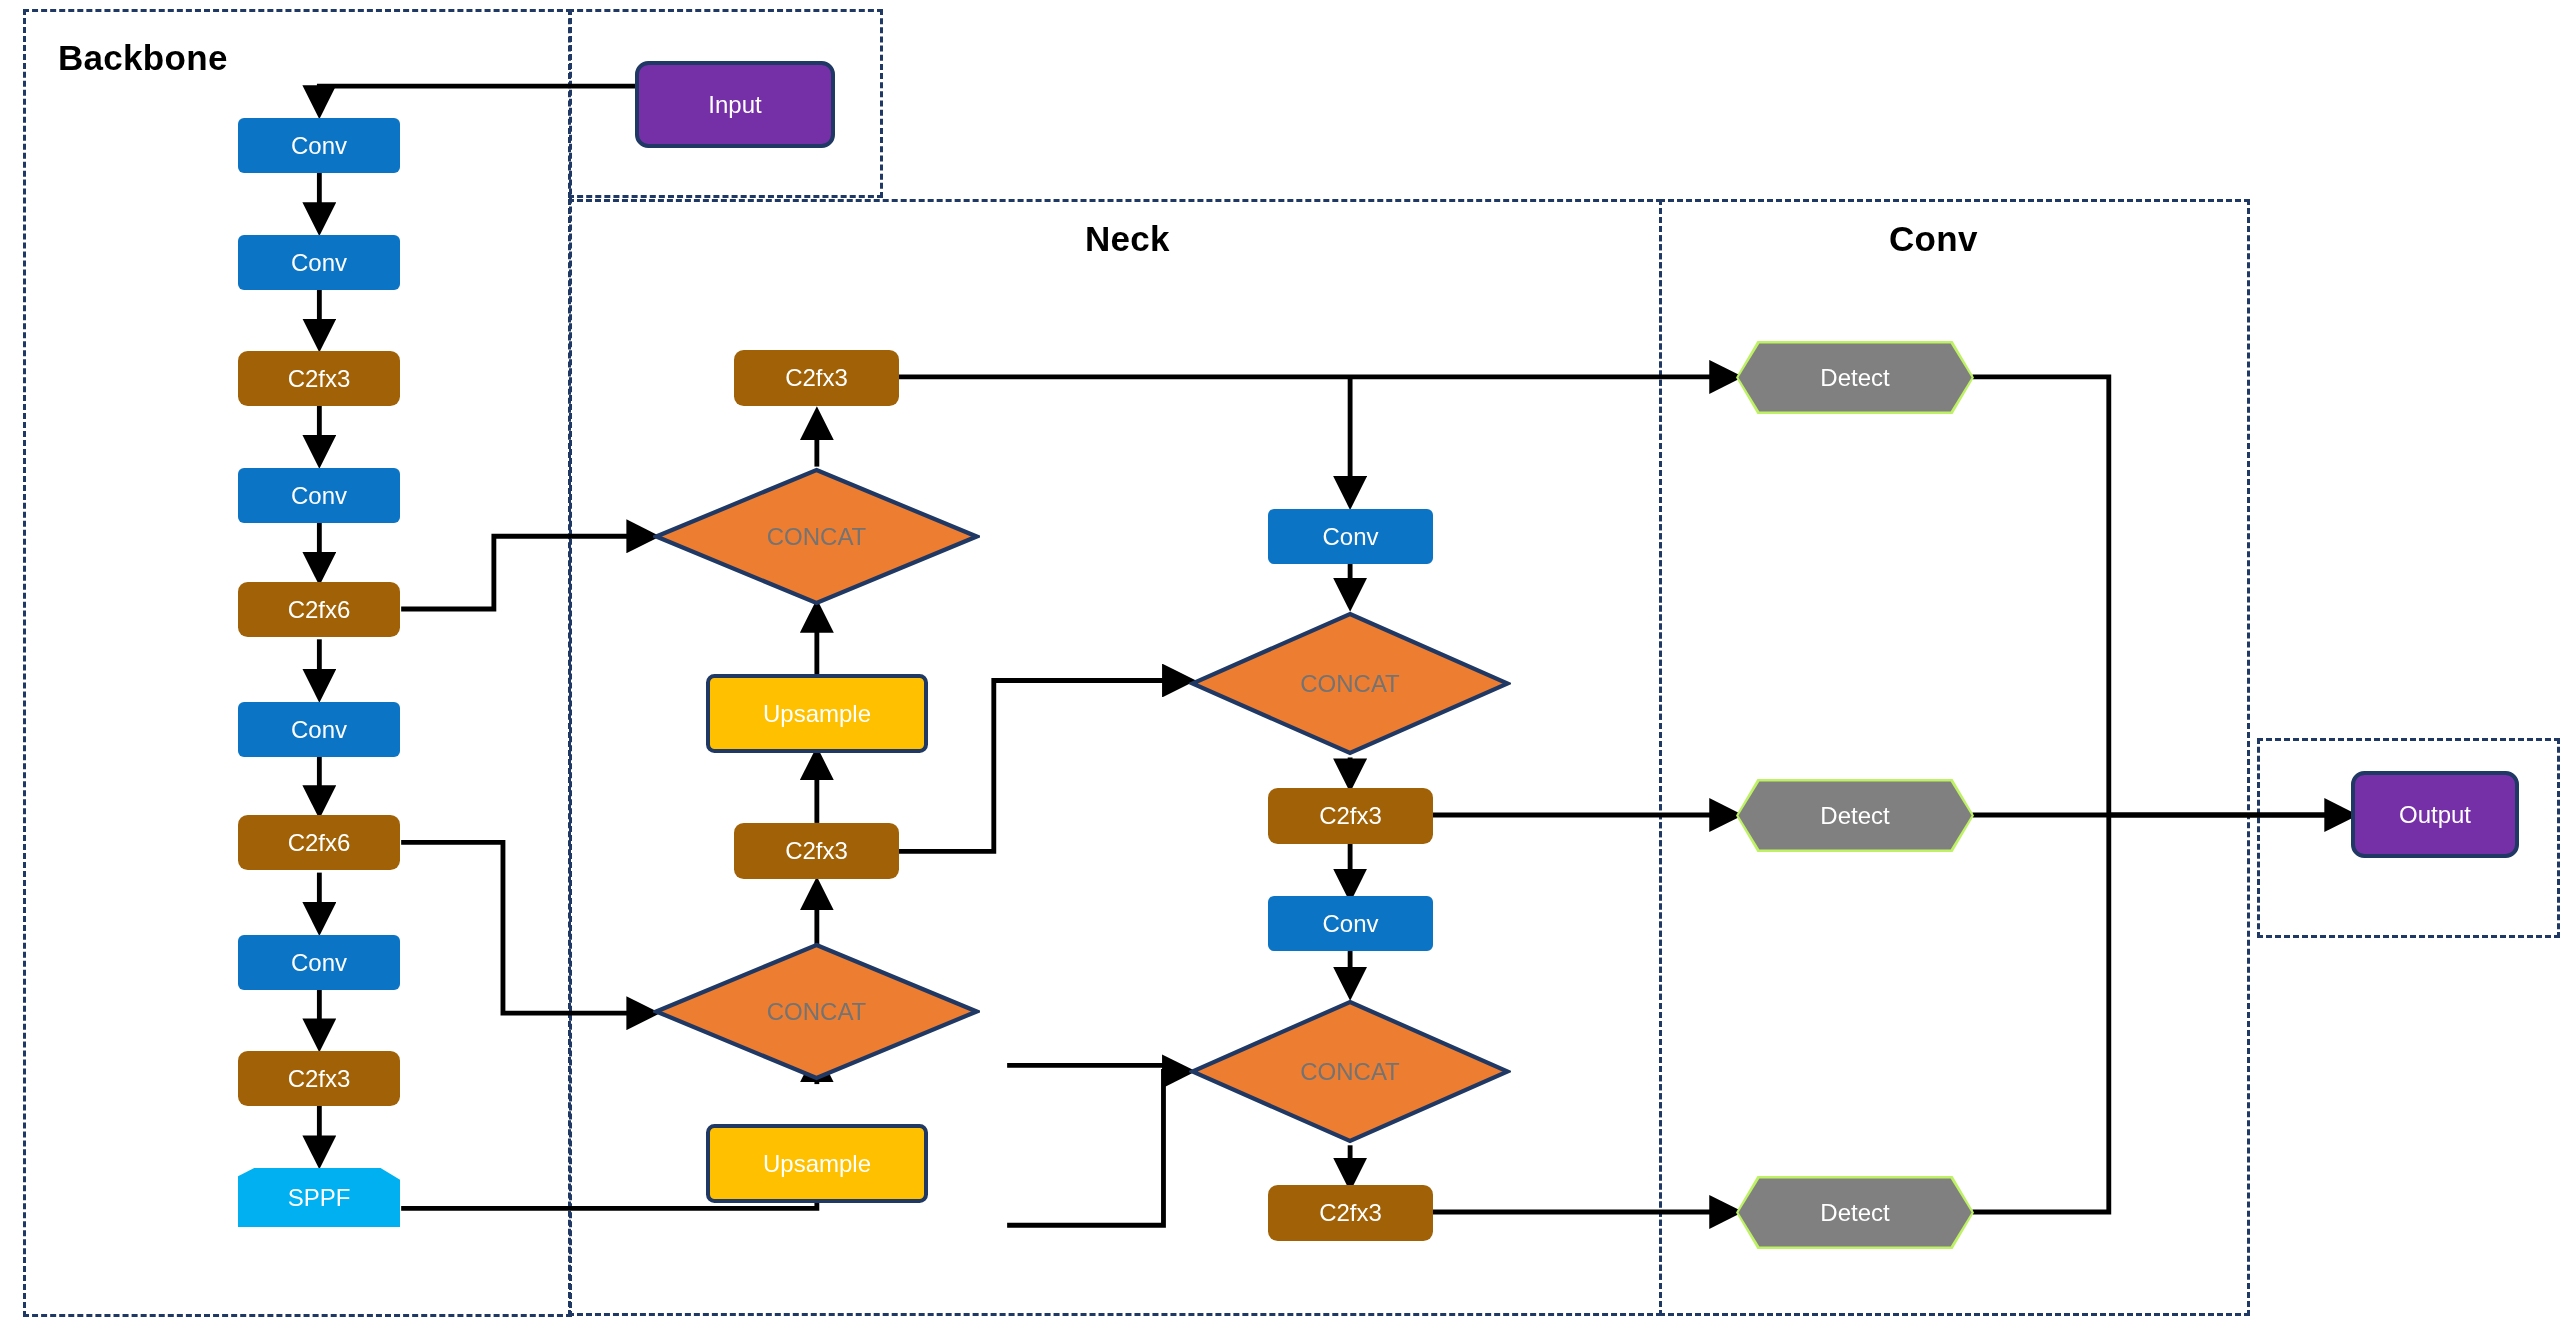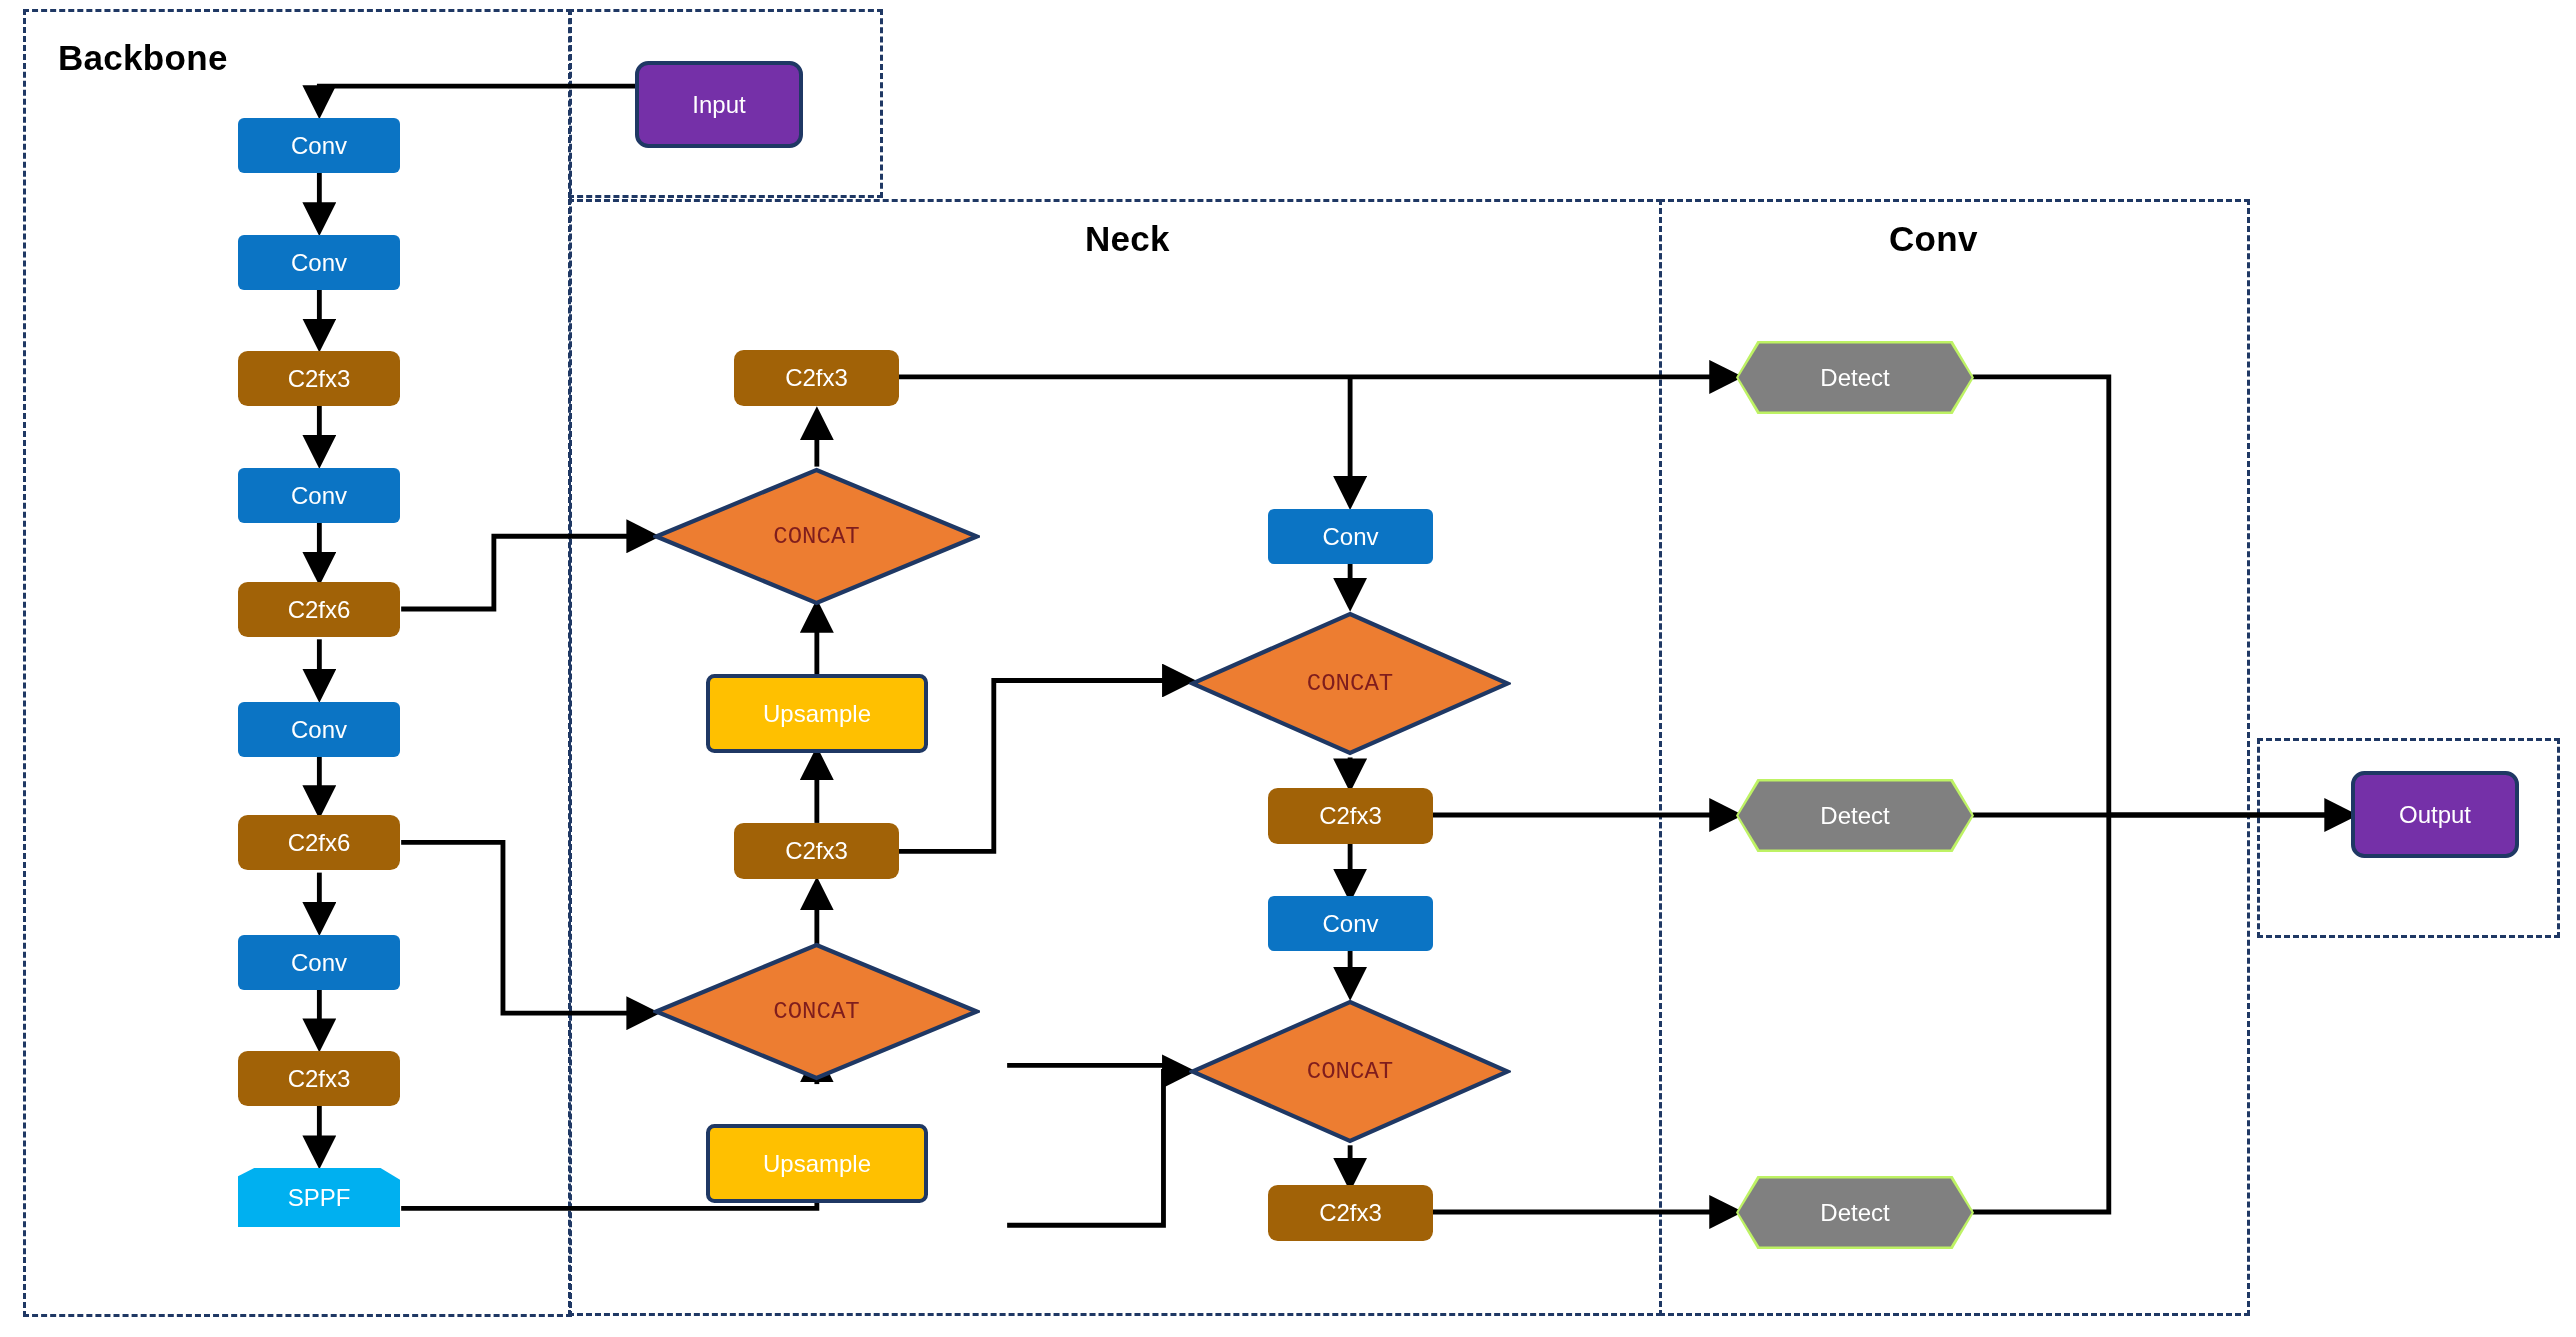--- a/index.html
+++ b/index.html
@@ -69,23 +69,22 @@
     left:2.4px;top:2.4px;right:2.4px;bottom:2.4px;
     width:auto;height:auto;
   }
 
   
   .concat-wrap{position:absolute;}
   .concat-wrap svg{position:absolute;left:0;top:0;}
   .concat-label{
     position:absolute;left:0;top:0;width:100%;height:100%;
     display:flex;align-items:center;justify-content:center;
-    color:#7f1d1d;font-size:24px;white-space:nowrap;
+    color:#737373;font-size:24px;white-space:nowrap;
     pointer-events:none;
-    font-family:Liberation Mono, monospace;
   }
 </style>
 </head>
 <body>
 
 <div id="stage">
 
   <div class="group-frame" style="left:23px;top:8.5px;width:549px;height:1308px;"></div>
   <div class="group-title" style="left:58px;top:38px;">Backbone</div>
 
@@ -160,21 +159,21 @@
 
       <path d="M2363,2000 L2865,2000" marker-end="url(#ah)"></path>
 
       <path d="M3255,622 L3480,622 L3480,1350"></path>
       <path d="M3255,2000 L3480,2000 L3480,1350"></path>
       <path d="M3255,1345 L3880,1345" marker-end="url(#ah)"></path>
       <path d="M3480,1345 L3880,1345"></path>
     </g>
   </svg>
 
-  <div class="node io" style="left:635px;top:61px;width:168px;height:87px;">Input</div>
+  <div class="node io" style="left:635px;top:61px;width:200px;height:87px;">Input</div>
 
   <div class="node io" style="left:2351px;top:771px;width:168px;height:87px;">Output</div>
 
   <div class="node conv" style="left:238px;top:118px;width:162px;height:55px;">Conv</div>
 
   <div class="node conv" style="left:238px;top:235px;width:162px;height:55px;">Conv</div>
 
   <div class="node c2f" style="left:238px;top:351px;width:162px;height:55px;">C2fx3</div>
 
   <div class="node conv" style="left:238px;top:468px;width:162px;height:55px;">Conv</div>

